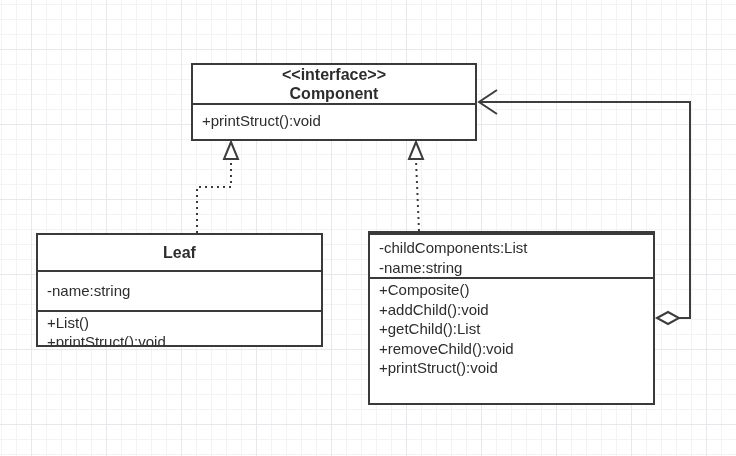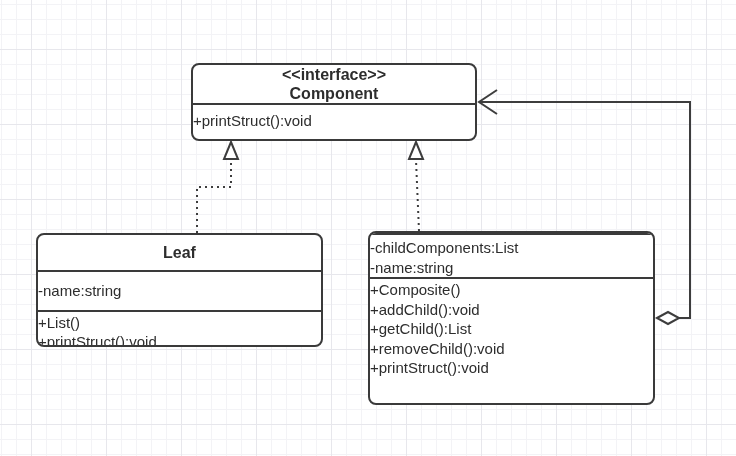--- a/index.html
+++ b/index.html
@@ -32,33 +32,34 @@
     stroke-width: 2;
     fill: none;
   }
   .connectors .dotted { stroke-dasharray: 2 4; }
   .connectors .hollow { fill: #ffffff; stroke-linejoin: miter; }
   .uml-class {
     position: absolute;
     box-sizing: border-box;
     background: #ffffff;
     border: 2px solid #3a3a3a;
-    border-radius: 8px;
+    border-radius: 0;
     overflow: hidden;
     color: #2d2d2d;
     font-size: 15px;
   }
   .uml-class .head {
     text-align: center;
     font-weight: bold;
     font-size: 16px;
   }
   .uml-class .head .tline { line-height: 19px; }
   .uml-class .sec { border-top: 2px solid #3a3a3a; }
   .uml-class .line {
+    padding-left: 9px;
     white-space: nowrap;
   }
 </style>
 </head>
 <body>
 
 <div class="canvas">
 
   <svg class="connectors" viewBox="0 0 736 456">
 

